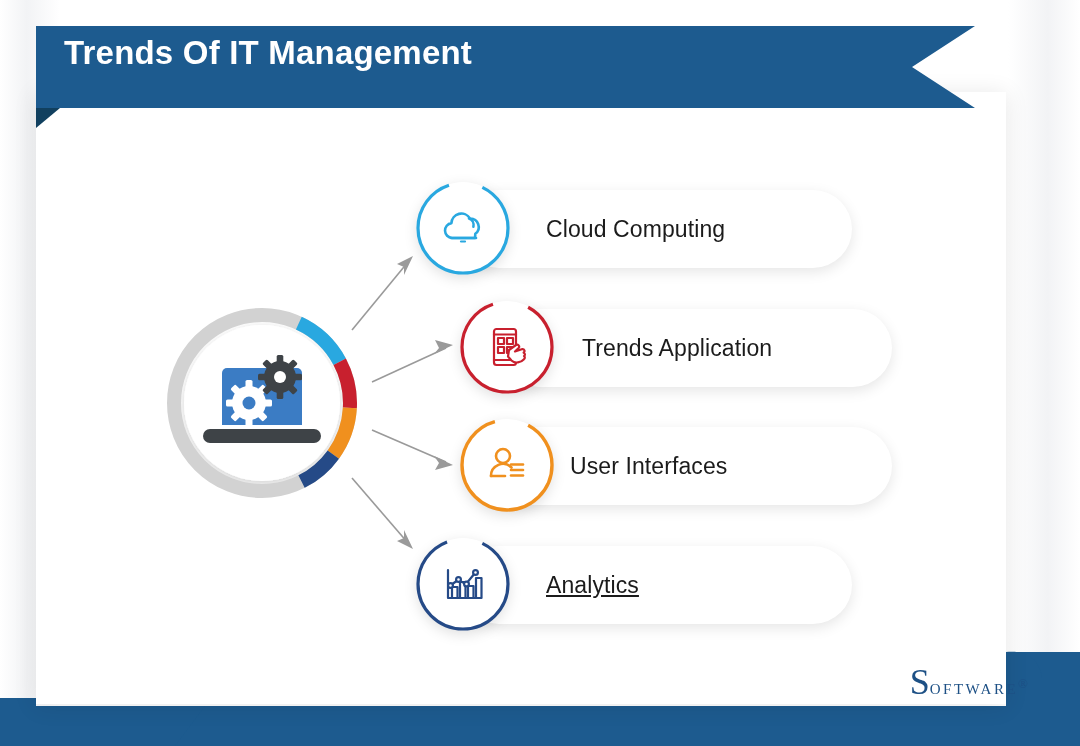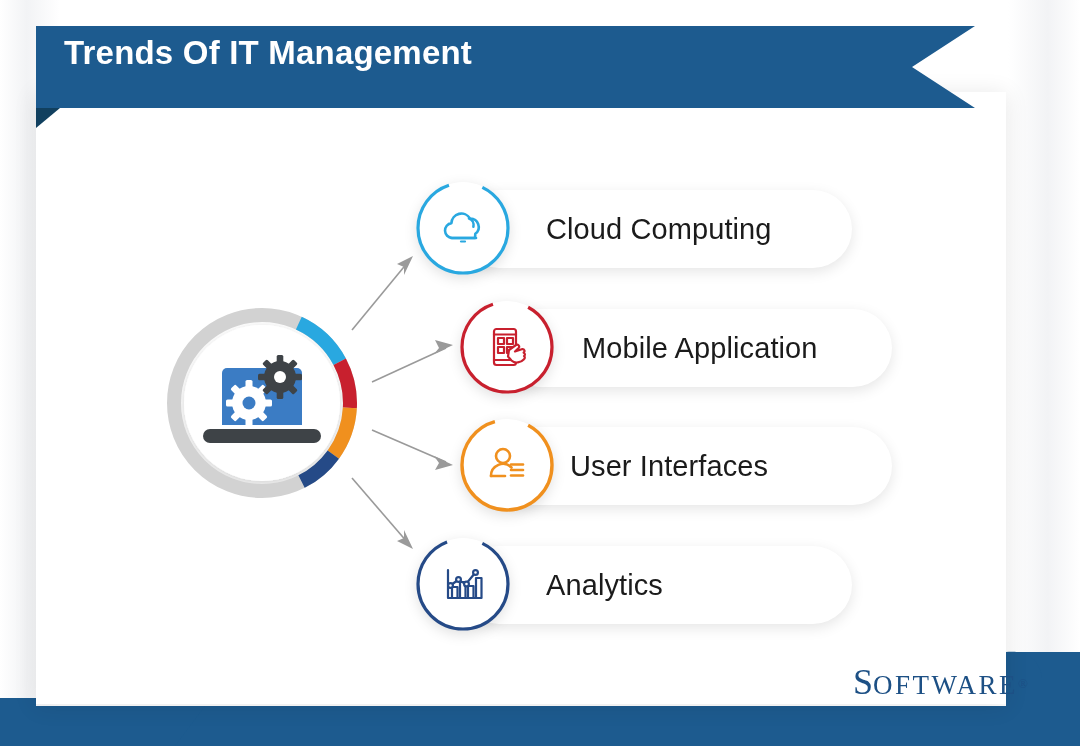--- a/index.html
+++ b/index.html
@@ -69,21 +69,21 @@
   .pill {
     position: absolute;
     background: #ffffff;
     border-radius: 44px;
     box-shadow: 0 4px 14px rgba(0,0,0,0.10);
     display: flex;
     align-items: center;
     z-index: 4;
   }
   .pill-label {
-    font-size: 29px;
+    font-size: 23px;
     color: #1b1b1b;
     font-family: "Liberation Sans", sans-serif;
     white-space: nowrap;
     letter-spacing: 0.1px;
   }
 
   .icon-circle {
     position: absolute;
     width: 92px;
     height: 92px;
@@ -120,21 +120,21 @@
     bottom: 46px;
     z-index: 10;
     text-align: left;
     color: #1d5085;
     font-family: "Liberation Serif", serif;
     line-height: 0.96;
   }
   .logo-row { display: block; white-space: nowrap; }
   .logo-cap { font-size: 36px; font-weight: normal; }
   .logo-rest {
-    font-size: 27px;
+    font-size: 15px;
     letter-spacing: 2.5px;
     font-variant: small-caps;
     text-transform: uppercase;
   }
   .logo-reg { font-size: 13px; vertical-align: super; letter-spacing: 0; }
 </style>
 </head>
 <body>
 
 <div id="stage">
@@ -260,21 +260,21 @@
         <path d="M13,34 a7.5,7.5 0 0 1 -0.6,-14.9 a10,10 0 0 1 18.6,-4.6 a8.5,8.5 0 0 1 5.3,15.3 L36,34 Z"></path>
         <path d="M12,34 L37,34"></path>
         <path d="M30,14.5 a7,7 0 0 1 4.4,8.2"></path>
         <circle cx="33.5" cy="16.5" r="1.1" fill="#29a8e0" stroke="none"></circle>
         <path d="M22,37.5 L26,37.5" stroke-width="2.2"></path>
       </g>
     </svg>
   </div>
 
   <div class="pill" style="left:500px; top:309px; width:392px; height:78px;">
-    <span class="pill-label" style="margin-left:82px;">Mobile Application</span>
+    <span class="pill-label" style="margin-left:82px;">Trends Application</span>
   </div>
   <div class="icon-circle" style="left:461px; top:301px;">
     <svg class="ring-svg" viewBox="0 0 98 98">
       <circle cx="49" cy="49" r="45" fill="none" stroke="#c8202e" stroke-width="3.2" stroke-dasharray="246 37" stroke-dashoffset="-22" transform="rotate(-90 49 49)"></circle>
     </svg>
     <svg width="48" height="48" viewBox="0 0 48 48">
       <g fill="none" stroke="#c8202e" stroke-width="2.2" stroke-linecap="round" stroke-linejoin="round">
         <rect x="11" y="6" width="22" height="36" rx="2.5"></rect>
         <path d="M11,11.5 L33,11.5"></path>
         <path d="M11,37 L33,37"></path>
@@ -305,21 +305,21 @@
         <path d="M8,35 a12,12 0 0 1 20.5,-8.5"></path>
         <path d="M8,35 L22,35"></path>
         <path d="M28,23.5 L40,23.5"></path>
         <path d="M28,29 L40,29"></path>
         <path d="M28,34.5 L40,34.5"></path>
       </g>
     </svg>
   </div>
 
   <div class="pill" style="left:460px; top:546px; width:392px; height:78px;">
-    <span class="pill-label" style="margin-left:86px;">Analytics</span>
+    <span class="pill-label" style="margin-left:86px;text-decoration:underline;">Analytics</span>
   </div>
   <div class="icon-circle" style="left:417px; top:538px;">
     <svg class="ring-svg" viewBox="0 0 98 98">
       <circle cx="49" cy="49" r="45" fill="none" stroke="#254a87" stroke-width="3.2" stroke-dasharray="246 37" stroke-dashoffset="-20" transform="rotate(-90 49 49)"></circle>
     </svg>
     <svg width="48" height="48" viewBox="0 0 48 48">
       <g fill="none" stroke="#254a87" stroke-width="2.2" stroke-linecap="round" stroke-linejoin="round">
         <path d="M9,10 L9,38 L41,38"></path>
         <rect x="13" y="27" width="5.5" height="11"></rect>
         <rect x="21" y="22" width="5.5" height="16"></rect>

